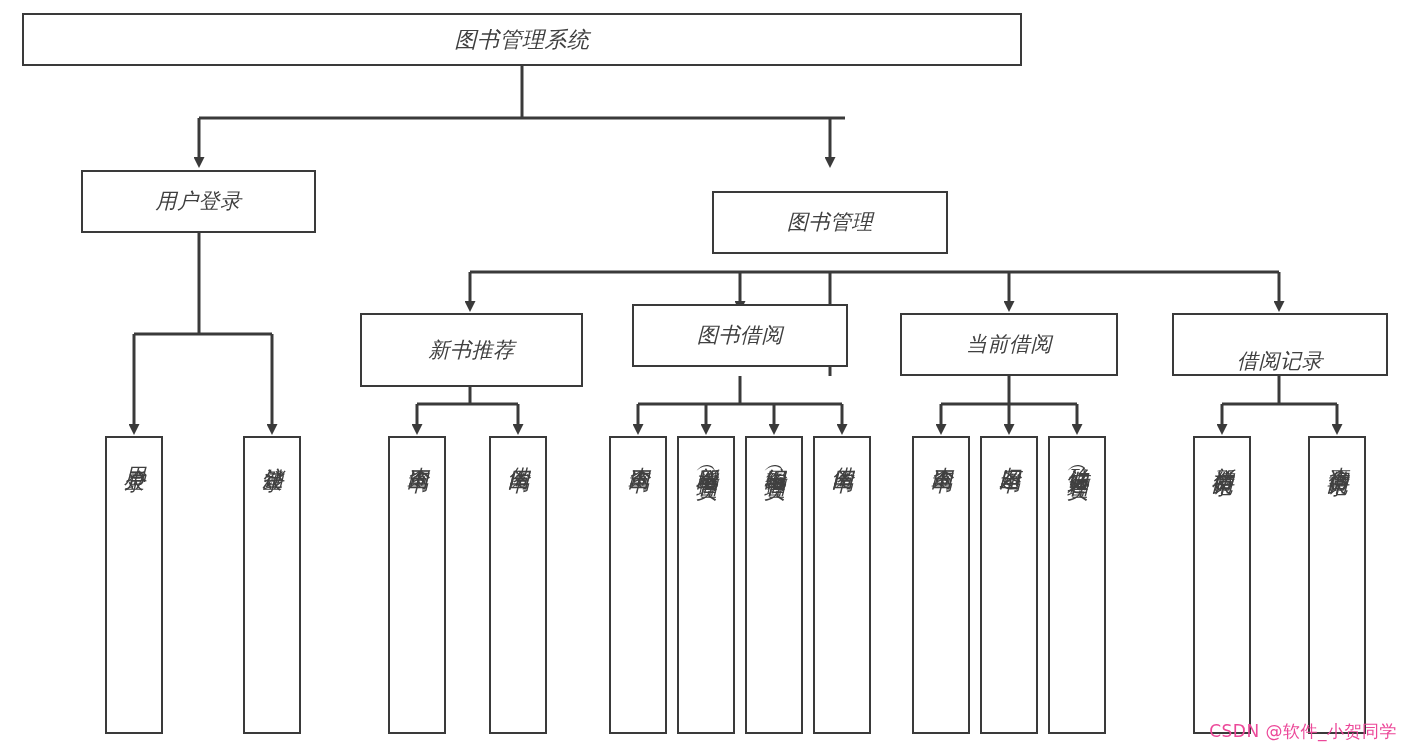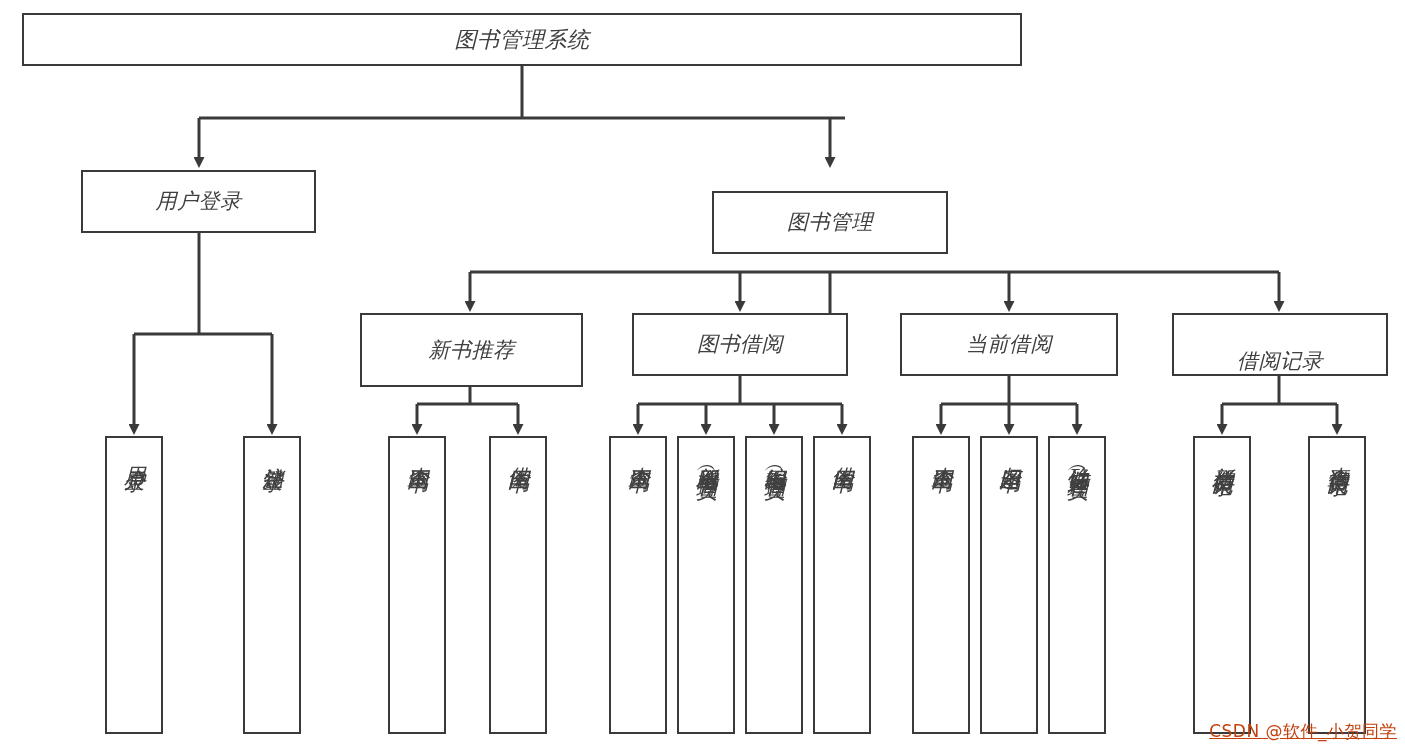--- a/index.html
+++ b/index.html
@@ -57,24 +57,23 @@
     letter-spacing:2px;
     white-space:normal;
     max-height:286px;
   }
   
   #watermark{
     position:absolute;
     right:8px;
     bottom:4px;
     font-size:17px;
-    color:#c2410c;
+    color:#ec4899;
     white-space:nowrap;
     letter-spacing:0.5px;
-    text-decoration:underline;
   }
 </style>
 </head>
 <body>
 
 <div id="canvas">
 
   <svg id="connectors" viewBox="0 0 1405 747" width="1405" height="747">
     <defs>
       <marker id="arrow" markerWidth="11" markerHeight="11" refX="1" refY="5.5" orient="auto" markerUnits="userSpaceOnUse">
@@ -132,21 +131,21 @@
   <div class="node" style="left:81px;top:170px;width:235px;height:63px;">
     <span class="label">用户登录</span>
   </div>
   <div class="node" style="left:712px;top:170px;width:236px;height:63px;margin-top:21px;">
     <span class="label">图书管理</span>
   </div>
 
   <div class="node" style="left:360px;top:313px;width:223px;height:74px;">
     <span class="label">新书推荐</span>
   </div>
-  <div class="node" style="left:632px;top:313px;width:216px;height:63px;">
+  <div class="node" style="left:632px;top:304px;width:216px;height:63px;">
     <span class="label">图书借阅</span>
   </div>
   <div class="node" style="left:900px;top:313px;width:218px;height:63px;text-align:center;">
     <span class="label">当前借阅</span>
   </div>
   <div class="node" style="left:1172px;top:313px;width:216px;height:63px;align-items:flex-end;">
     <span class="label">借阅记录</span>
   </div>
 
   <div class="node vert" style="left:105px;top:436px;width:58px;height:298px;">

